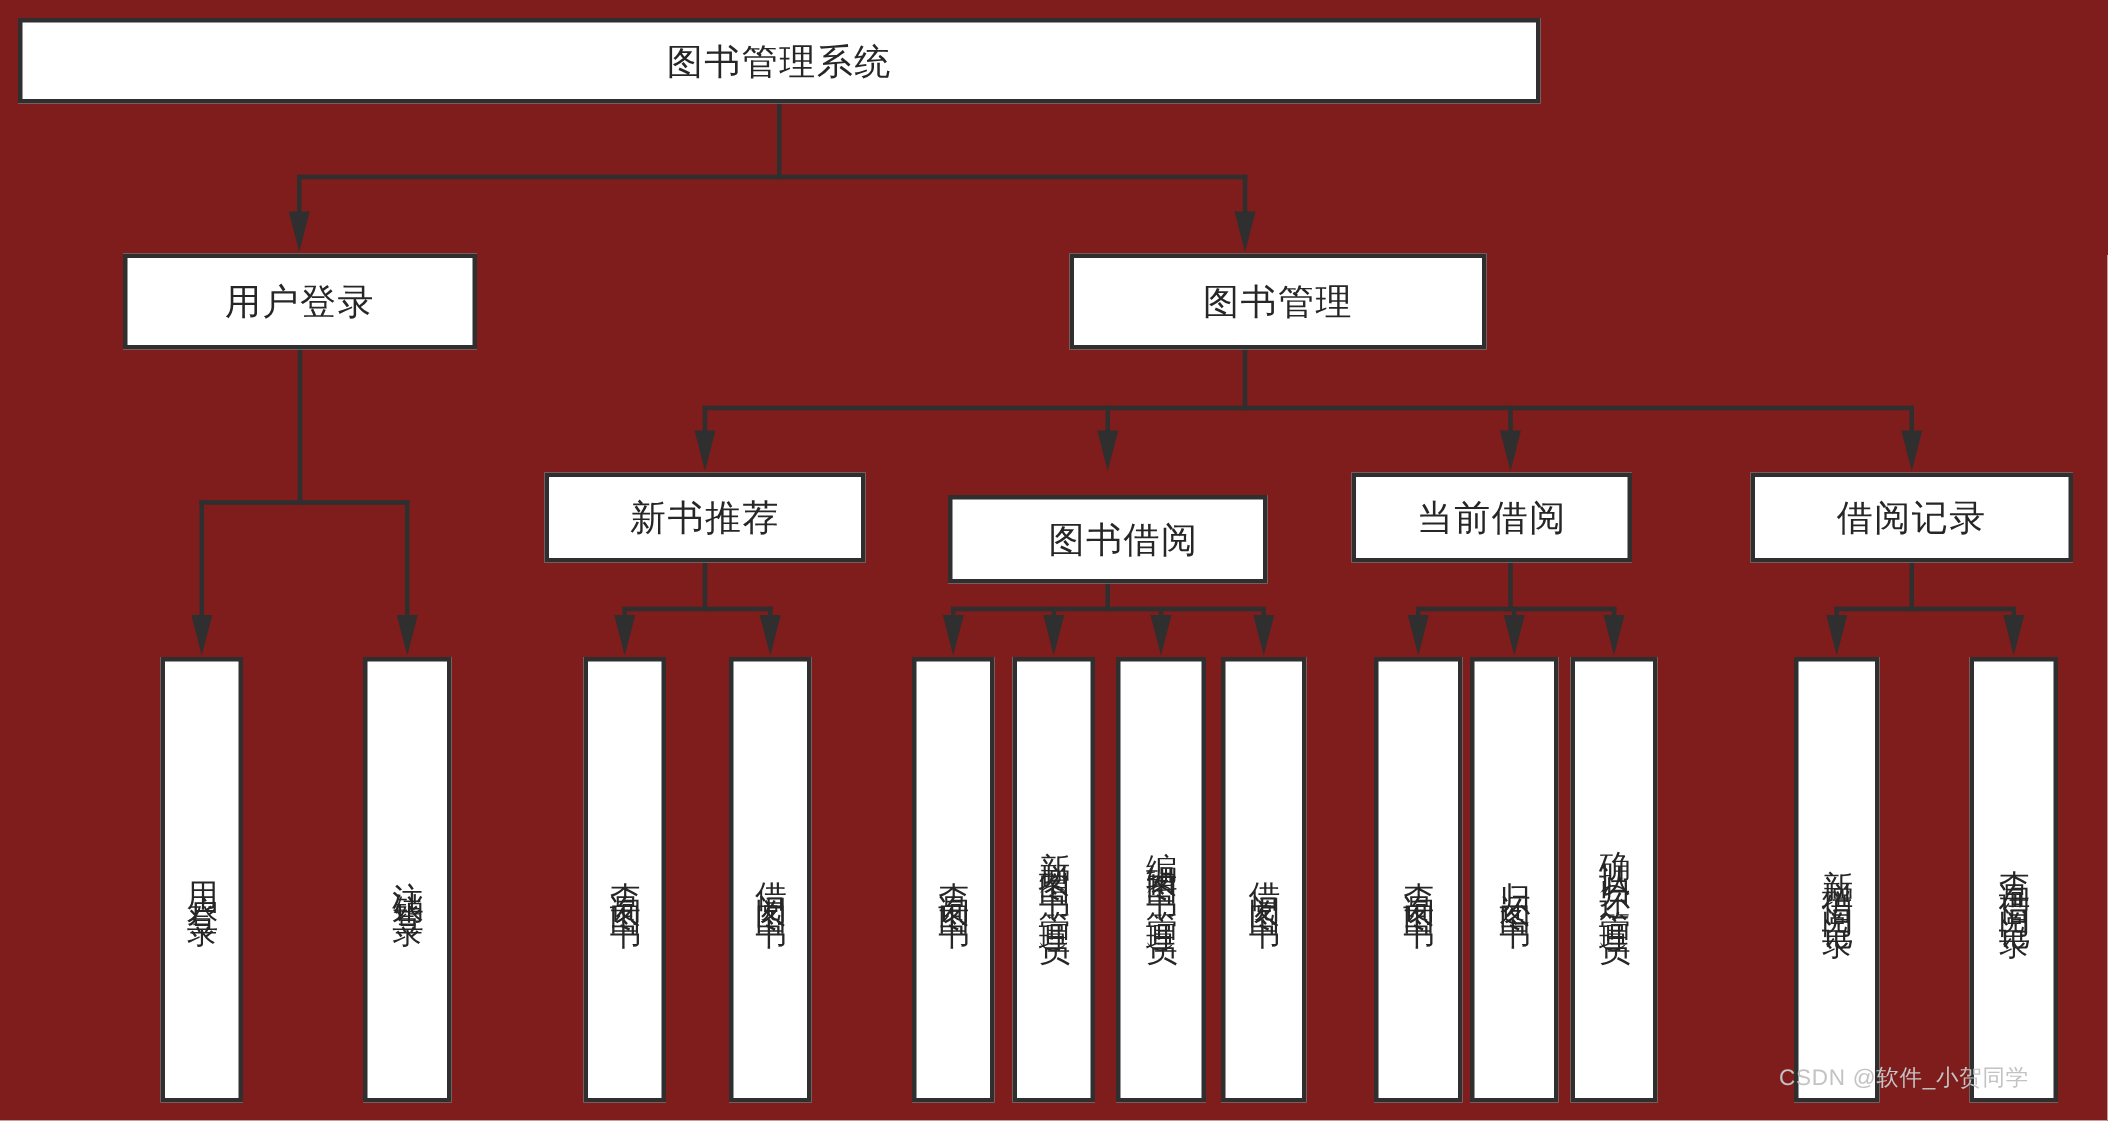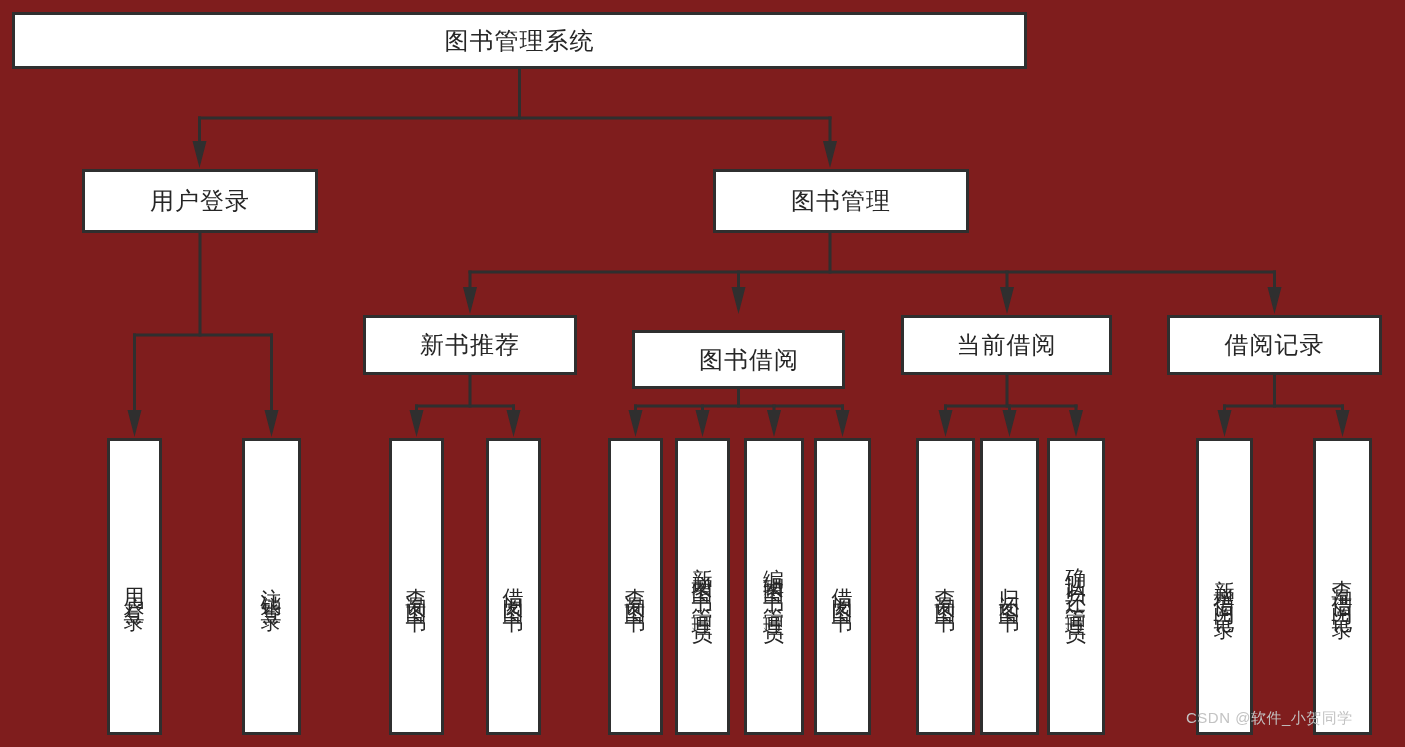--- a/index.html
+++ b/index.html
@@ -124,31 +124,31 @@
     </g>
   </svg>
 
   <div class="box h-node" style="left:12px; top:12px; width:1015px; height:57px;">
     <span class="lbl">图书管理系统</span>
   </div>
 
   <div class="box h-node" style="left:82px; top:169px; width:236px; height:64px;">
     <span class="lbl">用户登录</span>
   </div>
-  <div class="box h-node" style="left:713px; top:169px; width:256px; height:64px;">
+  <div class="box h-node" style="left:713px; top:169px; width:278px; height:64px;">
     <span class="lbl">图书管理</span>
   </div>
 
   <div class="box h-node" style="left:363px; top:315px; width:214px; height:60px;text-align:center;">
     <span class="lbl">新书推荐</span>
   </div>
   <div class="box h-node" style="left:632px; top:330px; width:213px; height:59px;padding-left:21px;">
     <span class="lbl">图书借阅</span>
   </div>
-  <div class="box h-node" style="left:901px; top:315px; width:211px; height:60px;">
+  <div class="box h-node" style="left:901px; top:315px; width:187px; height:60px;">
     <span class="lbl">当前借阅</span>
   </div>
   <div class="box h-node" style="left:1167px; top:315px; width:215px; height:60px;">
     <span class="lbl">借阅记录</span>
   </div>
 
   <div class="box leaf" style="left:107px; top:438px; width:55px; height:297px;">
     <span class="lbl">用户登录</span>
   </div>
   <div class="box leaf" style="left:242px; top:438px; width:59px; height:297px;">

